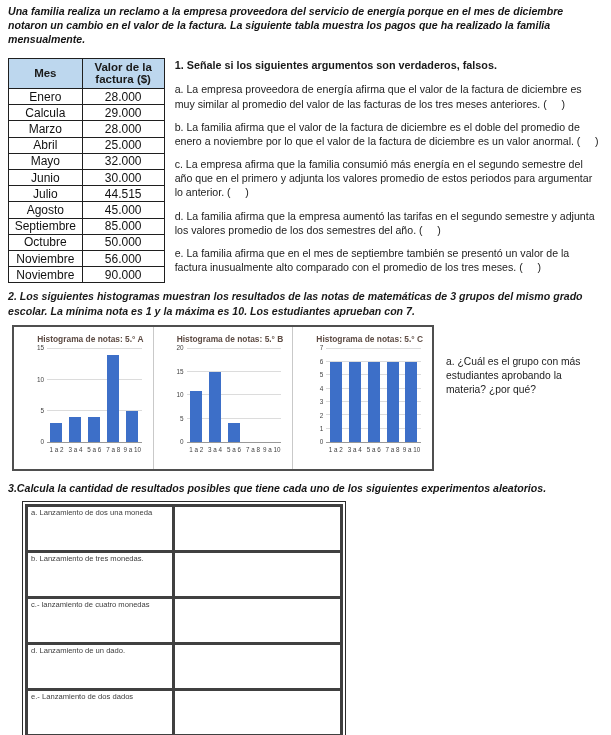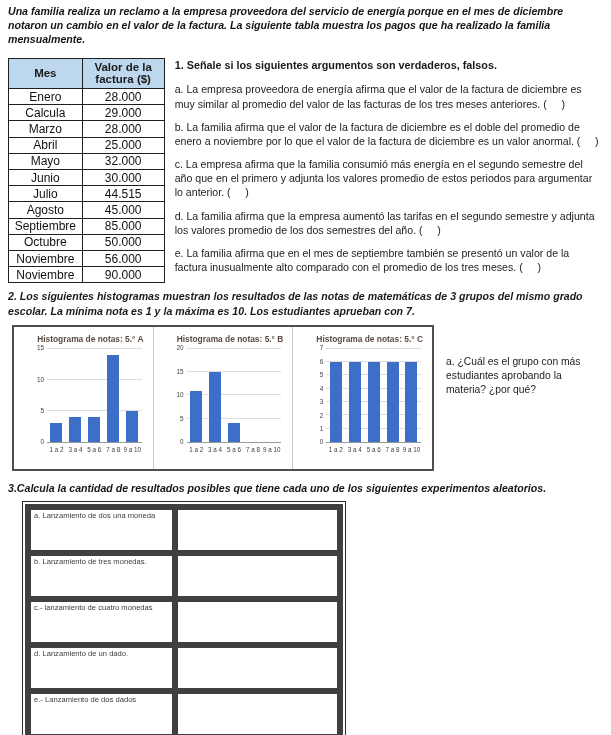--- a/index.html
+++ b/index.html
@@ -48,21 +48,21 @@
   .side-q { margin-left:12px; width:160px; font-size:10.3px; line-height:1.38;
     padding-top:30px; color:#1c1c1c; }
   .side-q .sq { margin-bottom:13px; }
 
   .c-line { margin-top:8px; font-size:10.5px; color:#1c1c1c; }
 
   .q3 { margin-top:11px; font-size:10.6px; font-weight:bold; font-style:italic; color:#151515; }
 
   .exp-wrap { margin:7px 0 0 14px; width:324px; border:1.2px solid #2b2b2b; padding:2px; }
   table.exp { border-collapse:collapse; width:100%; }
-  table.exp td { border:6px solid #404040; height:46px; vertical-align:top;
+  table.exp td { border:3px solid #404040; height:46px; vertical-align:top;
     font-size:7.6px; color:#3c3c3c; padding:1px 3px; }
   table.exp td.lbl { width:147px; }
 </style>
 </head>
 <body>
 
 <div class="page">
 
   <div class="intro">Una familia realiza un reclamo a la empresa proveedora del servicio de energía porque en el mes de diciembre notaron un cambio en el valor de la factura. La siguiente tabla muestra los pagos que ha realizado la familia mensualmente.</div>
 

